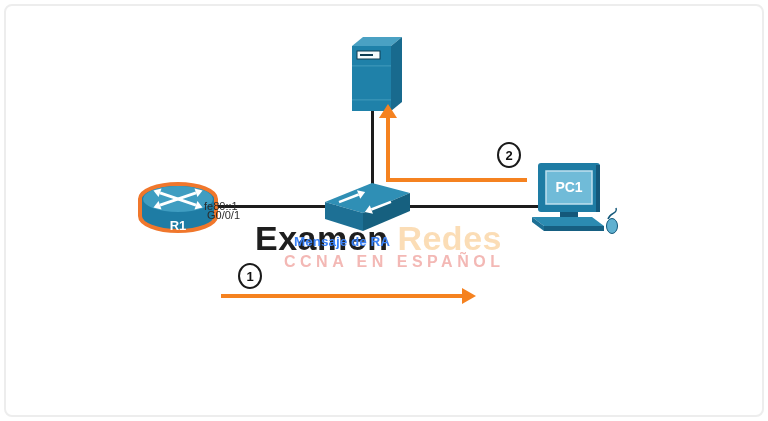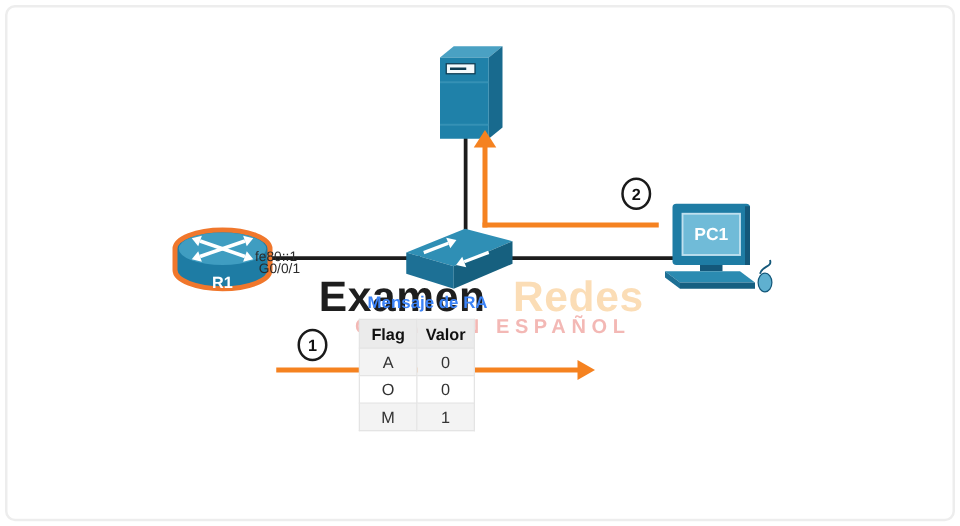--- a/index.html
+++ b/index.html
@@ -55,21 +55,21 @@
     border-radius: 50%; background: #ffffff; z-index: 50;
     display: flex; align-items: center; justify-content: center;
     font-size: 13px; font-weight: bold; color: #111;
   }
   #step1-circle { left: 238px; top: 263px; }
   #step2-circle { left: 497px; top: 142px; }
   
   .wm { position: absolute; z-index: 30; font-weight: bold; white-space: nowrap; opacity: 0.88; }
   #wm-line1 { left: 255px; top: 219px; font-size: 34px; letter-spacing: 0.5px; }
   #wm-word1 { color: #000000; }
-  #wm-word2 { color: #fbd9ad; margin-left: 22px; }
+  #wm-word2 { color: #fbd9ad; margin-left: 9px; }
   #wm-line2 { left: 284px; top: 253px; font-size: 16px; letter-spacing: 4.5px; color: #f2afab; }
   
   #ra-title {
     position: absolute; left: 294px; top: 234px; z-index: 40;
     font-size: 13.5px; font-weight: bold; color: #3b82f6; white-space: nowrap;
   }
   #ra-table {
     position: absolute; left: 287px; top: 255px; z-index: 40;
     border-collapse: collapse; font-size: 13px;
   }
@@ -162,35 +162,13 @@
   <div class="step-circle" id="step2-circle">
     <span>2</span>
   </div>
 
   <div class="wm" id="wm-line1">
     <span id="wm-word1">Examen</span><span id="wm-word2">Redes</span>
   </div>
   <div class="wm" id="wm-line2">CCNA EN ESPAÑOL</div>
 
   <div id="ra-title">Mensaje de RA</div>
-  <table id="ra-table">
-    <thead>
-      <tr>
-        <th>Flag</th>
-        <th>Valor</th>
-      </tr>
-    </thead>
-    <tbody>
-      <tr>
-        <td>A</td>
-        <td>0</td>
-      </tr>
-      <tr>
-        <td>O</td>
-        <td>0</td>
-      </tr>
-      <tr>
-        <td>M</td>
-        <td>1</td>
-      </tr>
-    </tbody>
-  </table>
 </div>
 
 </body></html>

